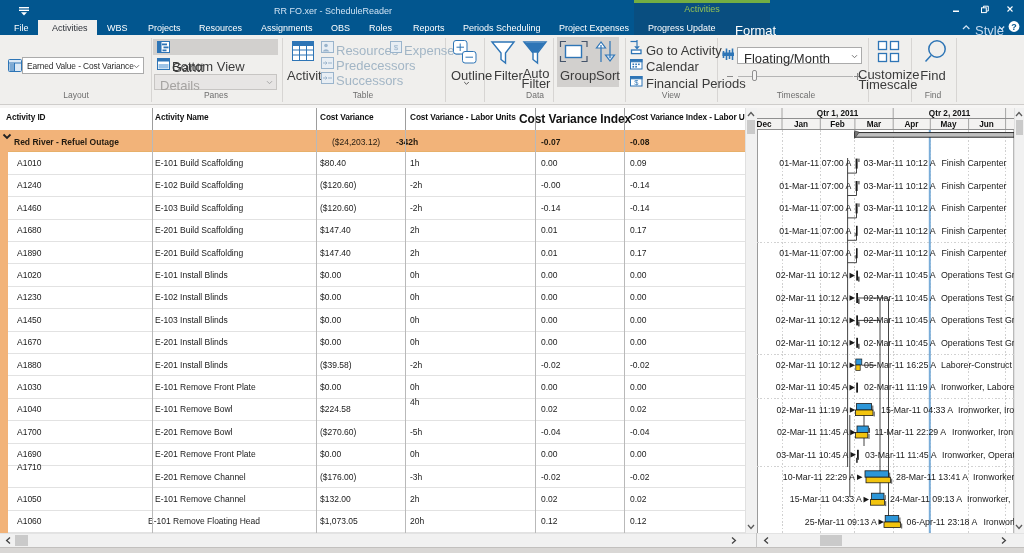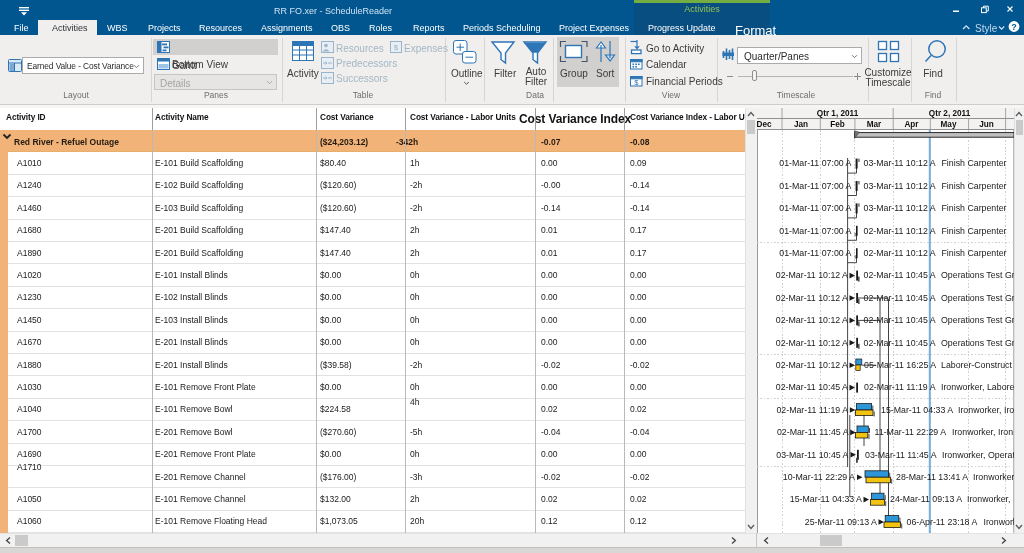--- a/index.html
+++ b/index.html
@@ -1,17 +1,17 @@
 <!DOCTYPE html>
 <html><head><meta charset="utf-8"><style>
 *{margin:0;padding:0;box-sizing:border-box}
 html,body{width:1024px;height:553px;overflow:hidden;font-family:"Liberation Sans",sans-serif;background:#fff}
 .a{position:absolute}
 .t8{font-size:8.5px;color:#1a1a1a;white-space:nowrap;line-height:1}
-.t9{font-size:10px;color:#1a1a1a;white-space:nowrap;line-height:1}
+.t9{font-size:13px;color:#1a1a1a;white-space:nowrap;line-height:1}
 </style></head><body>
 <div class="a" style="left:0;top:0;width:1024px;height:553px;background:#fff">
 <div class="a" style="left:0;top:0;width:1024px;height:35px;background:#02568f"></div>
 <div class="a" style="left:634px;top:0;width:136px;height:3px;background:#74ad42"></div>
 <div class="a" style="left:634px;top:3px;width:136px;height:32px;background:#094e80"></div>
 <div class="a t8" style="left:634px;top:4.5px;width:136px;text-align:center;font-size:9px;color:#93c353">Activities</div>
 <svg class="a" style="left:17px;top:5px" width="14" height="12" viewBox="0 0 14 12">
       <rect x="2" y="2" width="10" height="1.4" fill="#fff"></rect>
       <rect x="2" y="4.6" width="10" height="1.4" fill="#fff"></rect>
       <path d="M4 7.2 L10 7.2 L7 10.4 Z" fill="#fff"></path>
@@ -89,21 +89,21 @@
     </svg>
 <div class="a t9" style="left:494px;top:69px;color:#3b3b3b">Filter</div>
 <div class="a t9" style="left:517px;top:67px;width:38px;text-align:center;color:#3b3b3b">Auto</div>
 <div class="a t9" style="left:517px;top:77px;width:38px;text-align:center;color:#3b3b3b">Filter</div>
 <div class="a t9" style="left:560px;top:69px;color:#3b3b3b">Group</div>
 <div class="a t9" style="left:596px;top:69px;color:#3b3b3b">Sort</div>
 <div class="a t9" style="left:646px;top:44px;color:#3b3b3b">Go to Activity</div>
 <div class="a t9" style="left:646px;top:60px;color:#3b3b3b">Calendar</div>
 <div class="a t9" style="left:646px;top:77px;color:#3b3b3b">Financial Periods</div>
 <div class="a" style="left:737px;top:47px;width:125px;height:17px;background:#fff;border:1px solid #ababab"></div>
-<div class="a t9" style="left:744px;top:51.5px;color:#2b2b2b">Quarter/Panes</div>
+<div class="a t9" style="left:744px;top:51.5px;color:#2b2b2b">Floating/Month</div>
 <svg class="a" style="left:851px;top:54px" width="7" height="5" viewBox="0 0 7 5">
       <path d="M1 1.2 l2.5 2.5 2.5-2.5" fill="none" stroke="#777" stroke-width="1"></path>
     </svg>
 <div class="a" style="left:738px;top:76px;width:115px;height:1px;background:#b5b5b5"></div>
 <div class="a" style="left:727px;top:75.5px;width:6px;height:1.5px;background:#8a8a8a"></div>
 <div class="a" style="left:854px;top:75.5px;width:7px;height:1.4px;background:#8a8a8a"></div>
 <div class="a" style="left:856.8px;top:72.7px;width:1.4px;height:7px;background:#8a8a8a"></div>
 <div class="a" style="left:751.5px;top:70px;width:5px;height:11px;background:#f4f3f2;border:1px solid #8f8f8f;border-radius:2px"></div>
 <div class="a t9" style="left:858px;top:68px;width:60px;text-align:center;color:#3b3b3b">Customize</div>
 <div class="a t9" style="left:858px;top:78px;width:60px;text-align:center;color:#3b3b3b">Timescale</div>
@@ -207,21 +207,21 @@
 <div class="a" style="left:410px;top:112.5px;font-weight:bold;color:#111;font-size:8.3px;letter-spacing:-0.1px;white-space:nowrap;line-height:1">Cost Variance - Labor Units</div>
 <div class="a" style="left:519px;top:112.5px;font-weight:bold;color:#111;font-size:12px;letter-spacing:-0.1px;white-space:nowrap;line-height:1">Cost Variance Index</div>
 <div class="a" style="left:630px;top:112.5px;font-weight:bold;color:#111;font-size:8.3px;letter-spacing:-0.1px;white-space:nowrap;line-height:1">Cost Variance Index - Labor Un</div>
 <div class="a" style="left:0;top:129.6px;width:745px;height:1px;background:#9d9d9d"></div>
 <div class="a" style="left:0;top:130.0px;width:745px;height:22.4px;background:#f2b379"></div>
 <div class="a" style="left:0;top:152.4px;width:8px;height:380.8px;background:#f2b379"></div>
 <svg class="a" style="left:2px;top:133px" width="10" height="8" viewBox="0 0 10 8">
       <path d="M1.5 1.5 l3.5 3.5 3.5-3.5" fill="none" stroke="#222" stroke-width="1.8"></path>
     </svg>
 <div class="a t8" style="left:14px;top:137.5px;font-weight:bold;color:#221a10">Red River - Refuel Outage</div>
-<div class="a t8" style="left:320px;top:137.5px;font-weight:bold;color:#221a10">($24,203.12)</div>
+<div class="a t8" style="left:332px;top:137.5px;font-weight:normal;color:#221a10">($24,203.12)</div>
 <div class="a t8" style="left:396px;top:137.5px;font-weight:bold;color:#221a10">-342h</div>
 <div class="a t8" style="left:541px;top:137.5px;font-weight:bold;color:#221a10">-0.07</div>
 <div class="a t8" style="left:630px;top:137.5px;font-weight:bold;color:#221a10">-0.08</div>
 <div class="a" style="left:8px;top:151.4px;width:737px;height:1px;background:#e7b06a"></div>
 <div class="a" style="left:8px;top:173.8px;width:737px;height:1px;background:#e2e2e2"></div>
 <div class="a t8" style="left:17px;top:158.9px">A1010</div>
 <div class="a t8" style="left:155px;top:158.9px">E-101 Build Scaffolding</div>
 <div class="a t8" style="left:320px;top:158.9px">$80.40</div>
 <div class="a t8" style="left:410px;top:158.9px">1h</div>
 <div class="a t8" style="left:541px;top:158.9px">0.00</div>
@@ -326,21 +326,21 @@
 <div class="a t8" style="left:630px;top:472.5px">-0.02</div>
 <div class="a" style="left:8px;top:509.8px;width:737px;height:1px;background:#e2e2e2"></div>
 <div class="a t8" style="left:17px;top:494.9px">A1050</div>
 <div class="a t8" style="left:155px;top:494.9px">E-101 Remove Channel</div>
 <div class="a t8" style="left:320px;top:494.9px">$132.00</div>
 <div class="a t8" style="left:410px;top:494.9px">2h</div>
 <div class="a t8" style="left:541px;top:494.9px">0.02</div>
 <div class="a t8" style="left:630px;top:494.9px">0.02</div>
 <div class="a" style="left:8px;top:532.2px;width:737px;height:1px;background:#e2e2e2"></div>
 <div class="a t8" style="left:17px;top:517.3px">A1060</div>
-<div class="a t8" style="left:155px;top:517.3px">E-101 Remove Floating Head</div>
+<div class="a t8" style="left:148px;top:517.3px">E-101 Remove Floating Head</div>
 <div class="a t8" style="left:320px;top:517.3px">$1,073.05</div>
 <div class="a t8" style="left:410px;top:517.3px">20h</div>
 <div class="a t8" style="left:541px;top:517.3px">0.12</div>
 <div class="a t8" style="left:630px;top:517.3px">0.12</div>
 <div class="a" style="left:152px;top:108px;width:1px;height:22px;background:#9d9d9d"></div>
 <div class="a" style="left:152px;top:130px;width:1px;height:403.2px;background:#b9b9b9"></div>
 <div class="a" style="left:316px;top:108px;width:1px;height:22px;background:#9d9d9d"></div>
 <div class="a" style="left:316px;top:130px;width:1px;height:403.2px;background:#b9b9b9"></div>
 <div class="a" style="left:405px;top:108px;width:1px;height:22px;background:#9d9d9d"></div>
 <div class="a" style="left:405px;top:130px;width:1px;height:403.2px;background:#b9b9b9"></div>

